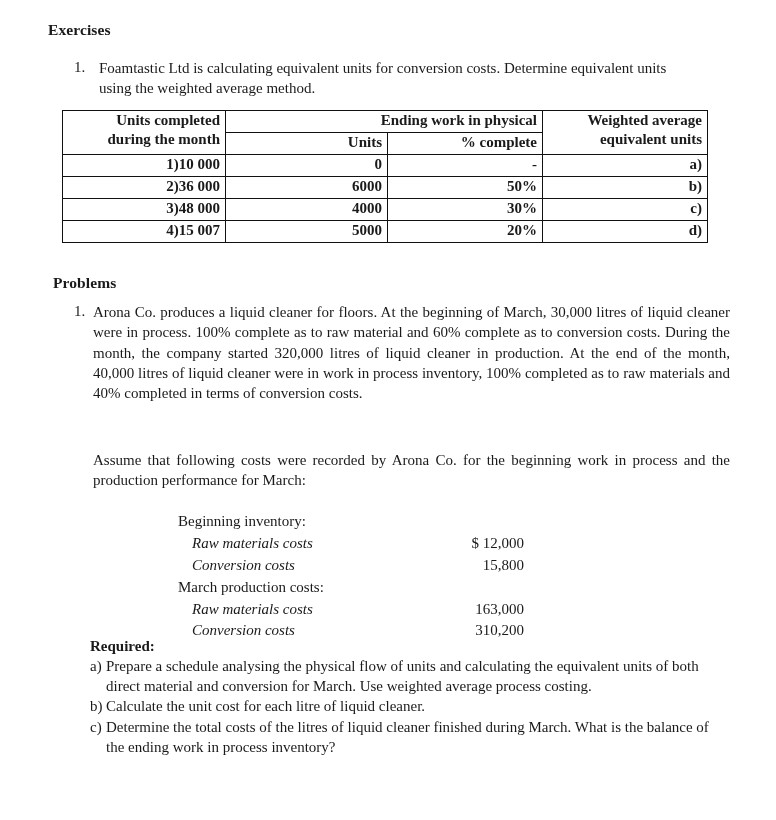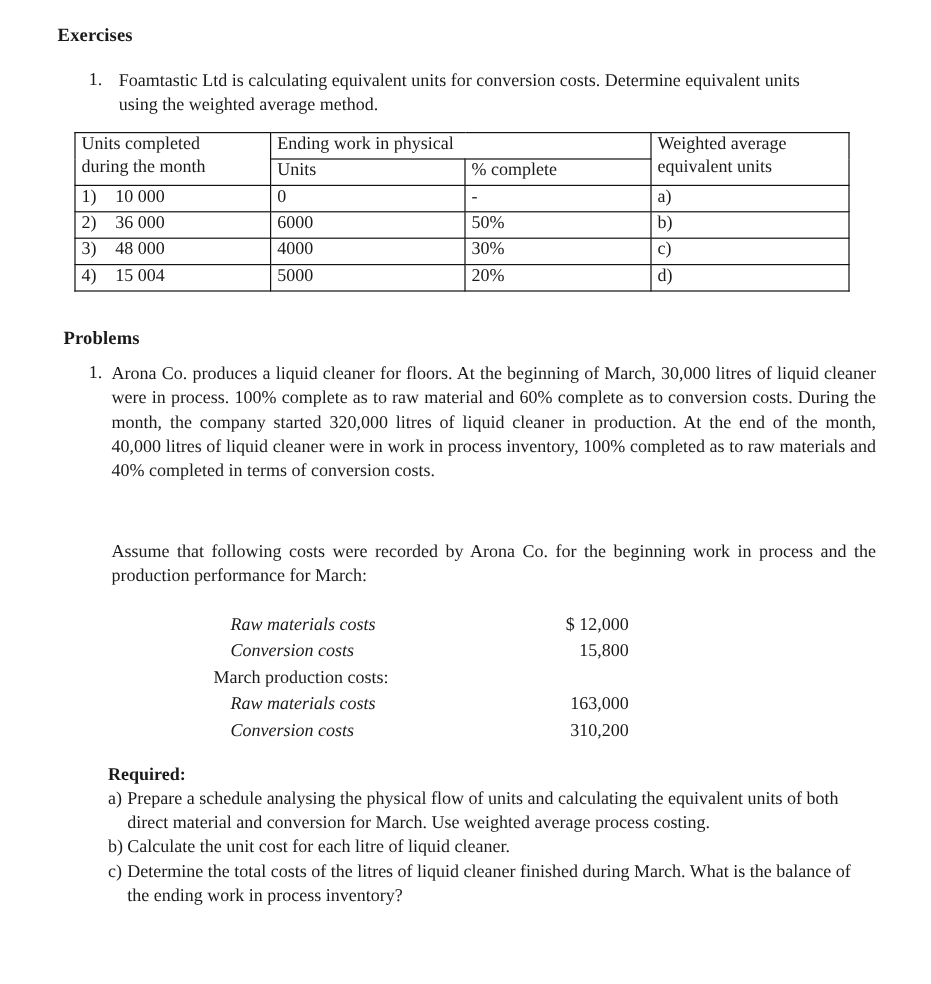--- a/index.html
+++ b/index.html
@@ -72,22 +72,22 @@
     width: 645px;
     border-collapse: collapse;
     font-size: 15px;
     table-layout: fixed;
   }
   #eq-units-table td,
   #eq-units-table th {
     border: 1px solid #111111;
     padding: 0px 5px 1px 5px;
     height: 20px;
-    font-weight: normal;
-    text-align: left;
+    font-weight: bold;
+    text-align: right;
     vertical-align: top;
     line-height: 1.28;
     overflow: hidden;
     white-space: nowrap;
   }
   .col-completed { width: 163px; }
   .col-units     { width: 162px; }
   .col-pct       { width: 155px; }
   .col-wavg      { width: 165px; }
 
@@ -236,40 +236,44 @@
         <td>50%</td>
         <td>b)</td>
       </tr>
       <tr>
         <td class="cell-completed"><span class="num-marker">3)</span><span>48 000</span></td>
         <td>4000</td>
         <td>30%</td>
         <td>c)</td>
       </tr>
       <tr>
-        <td class="cell-completed"><span class="num-marker">4)</span><span>15 004</span></td>
+        <td class="cell-completed"><span class="num-marker">4)</span><span>15 007</span></td>
         <td>5000</td>
         <td>20%</td>
         <td>d)</td>
       </tr>
     </tbody>
   </table>
 
   <div class="section-heading" id="problems-heading">Problems</div>
 
   <div id="problem-list">
     <div class="pb-item">
       <span class="pb-marker">1.</span>
       <span class="pb-text">Arona Co. produces a liquid cleaner for floors. At the beginning of March, 30,000 litres of liquid cleaner were in process. 100% complete as to raw material and 60% complete as to conversion costs. During the month, the company started 320,000 litres of liquid cleaner in production. At the end of the month, 40,000 litres of liquid cleaner were in work in process inventory, 100% completed as to raw materials and 40% completed in terms of conversion costs.</span>
     </div>
   </div>
 
   <div id="assume-paragraph">Assume that following costs were recorded by Arona Co. for the beginning work in process and the production performance for March:</div>
 
   <div id="costs-block">
+    <div class="cost-row">
+      <span class="cost-label-group">Beginning inventory:</span>
+      <span class="cost-value"></span>
+    </div>
     <div class="cost-row">
       <span class="cost-label-group cost-label-indent">Raw materials costs</span>
       <span class="cost-value">$ 12,000</span>
     </div>
     <div class="cost-row">
       <span class="cost-label-group cost-label-indent">Conversion costs</span>
       <span class="cost-value">15,800</span>
     </div>
     <div class="cost-row">
       <span class="cost-label-group">March production costs:</span>

